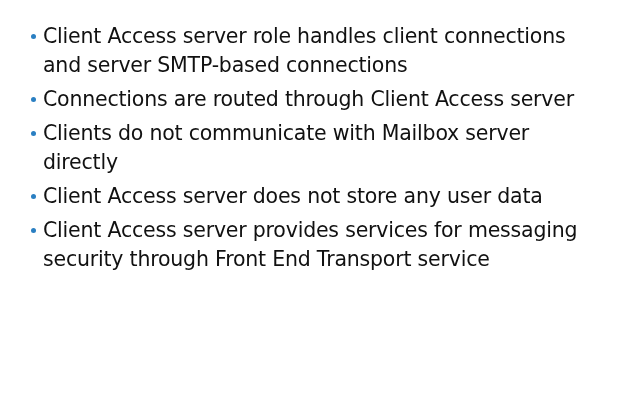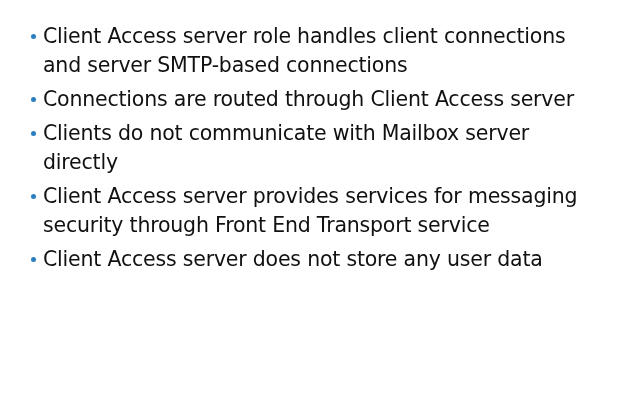--- a/index.html
+++ b/index.html
@@ -24,20 +24,20 @@
     <li class="bullet-item">
       <span class="dot"></span>
       <span>Connections are routed through Client Access server</span>
     </li>
     <li class="bullet-item">
       <span class="dot"></span>
       <span>Clients do not communicate with Mailbox server directly</span>
     </li>
     <li class="bullet-item">
       <span class="dot"></span>
-      <span>Client Access server provides services for messaging security through Front End Transport service</span>
+      <span>Client Access server does not store any user data</span>
     </li>
     <li class="bullet-item">
       <span class="dot"></span>
-      <span>Client Access server does not store any user data</span>
+      <span>Client Access server provides services for messaging security through Front End Transport service</span>
     </li>
   </ul>
 </div>
 
 </body></html>

